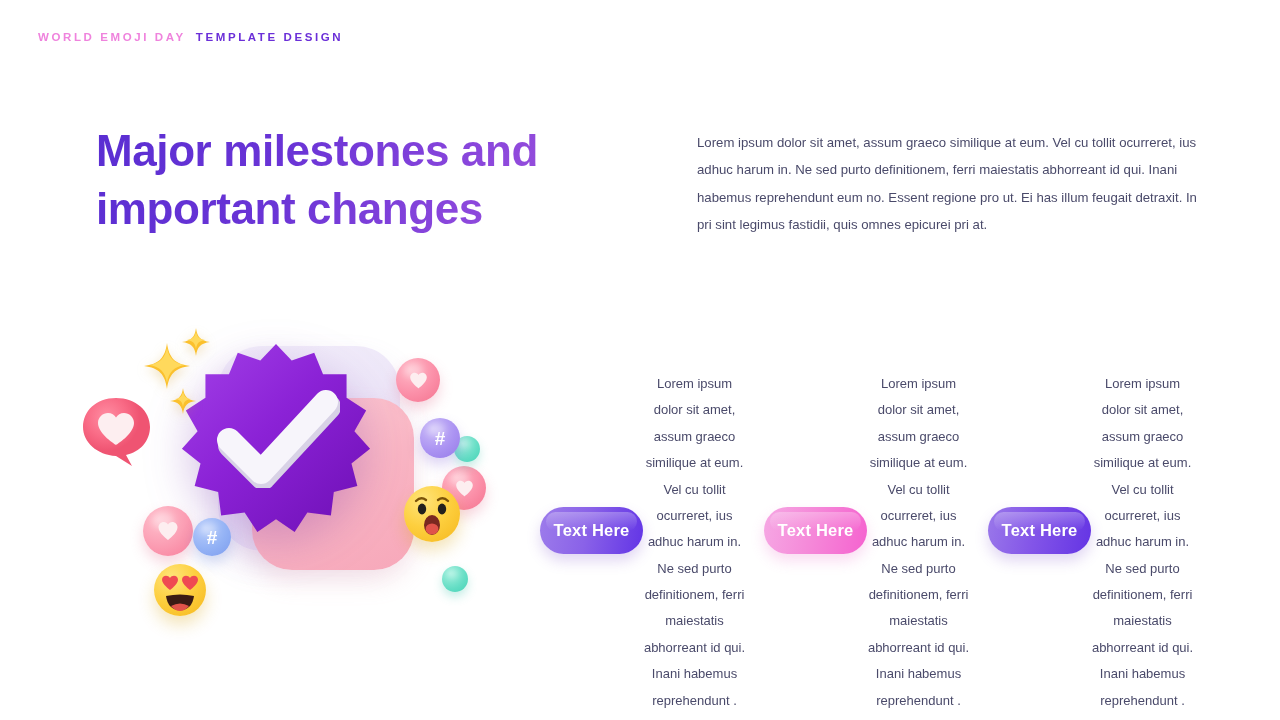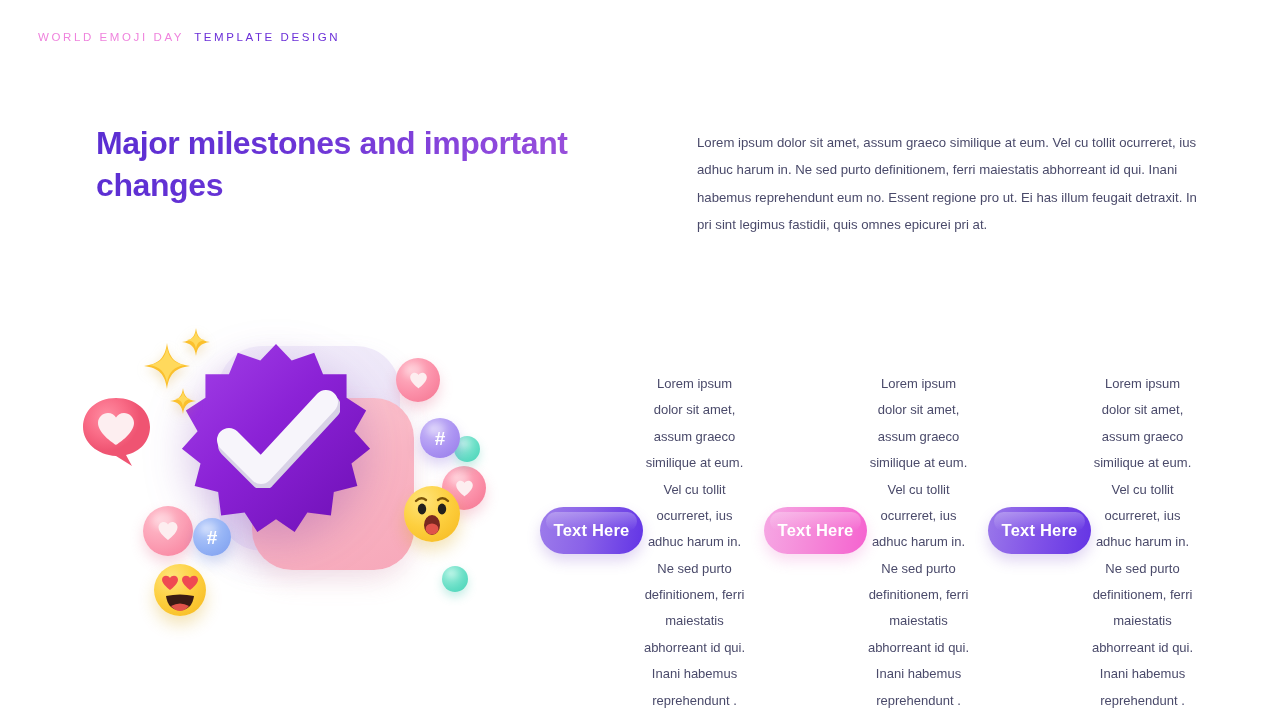--- a/index.html
+++ b/index.html
@@ -8,30 +8,30 @@
     width:1280px; height:720px;
     background:#ffffff;
     font-family:"Liberation Sans", sans-serif;
     overflow:hidden;
   }
   .slide { position:relative; width:1280px; height:720px; background:#ffffff; }
 
   
   .eyebrow {
     position:absolute; left:38px; top:31px;
-    font-size:11.5px; font-weight:400; letter-spacing:2.6px;
+    font-size:11.5px; font-weight:700; letter-spacing:2.6px;
     white-space:nowrap;
   }
   .eyebrow .e-pink  { color:#ef83dd; }
   .eyebrow .e-purple{ color:#6b2fd8; margin-left:10px; }
 
   
   .headline {
     position:absolute; left:96px; top:122px; width:600px;
-    font-size:32px; font-weight:700; line-height:1.32;
+    font-size:44px; font-weight:700; line-height:1.32;
     letter-spacing:-0.4px;
     background:linear-gradient(110deg,#5a2ed2 0%,#6a34d6 32%,#8b47dc 62%,#ab5ad9 100%);
     -webkit-background-clip:text; background-clip:text;
     -webkit-text-fill-color:transparent; color:#7a3bd8;
   }
 
   
   .intro {
     position:absolute; left:697px; top:129px; width:512px;
     font-size:13.2px; line-height:2.08; color:#4a4a6a;

